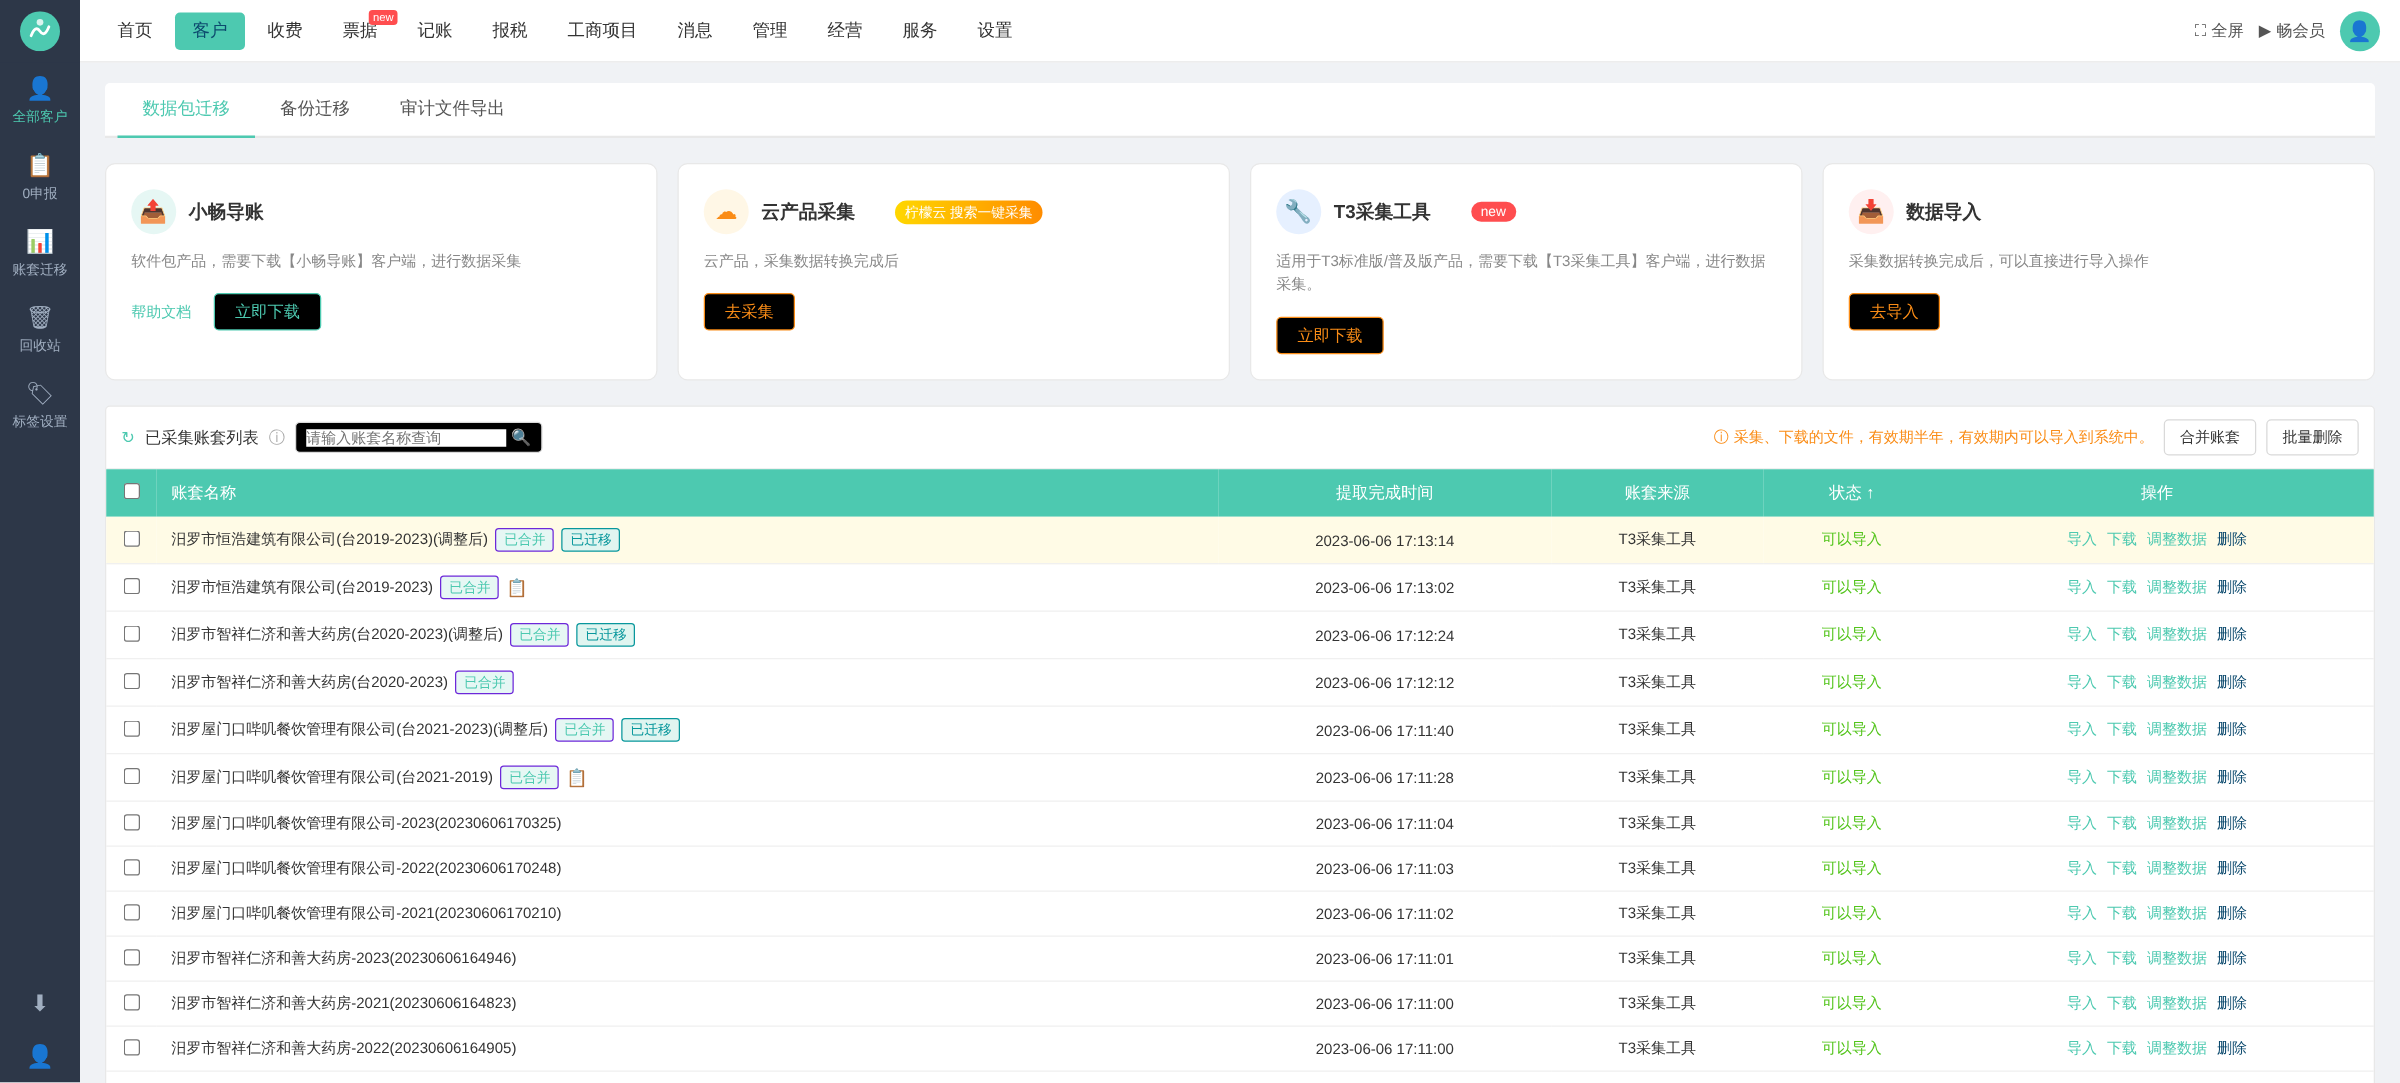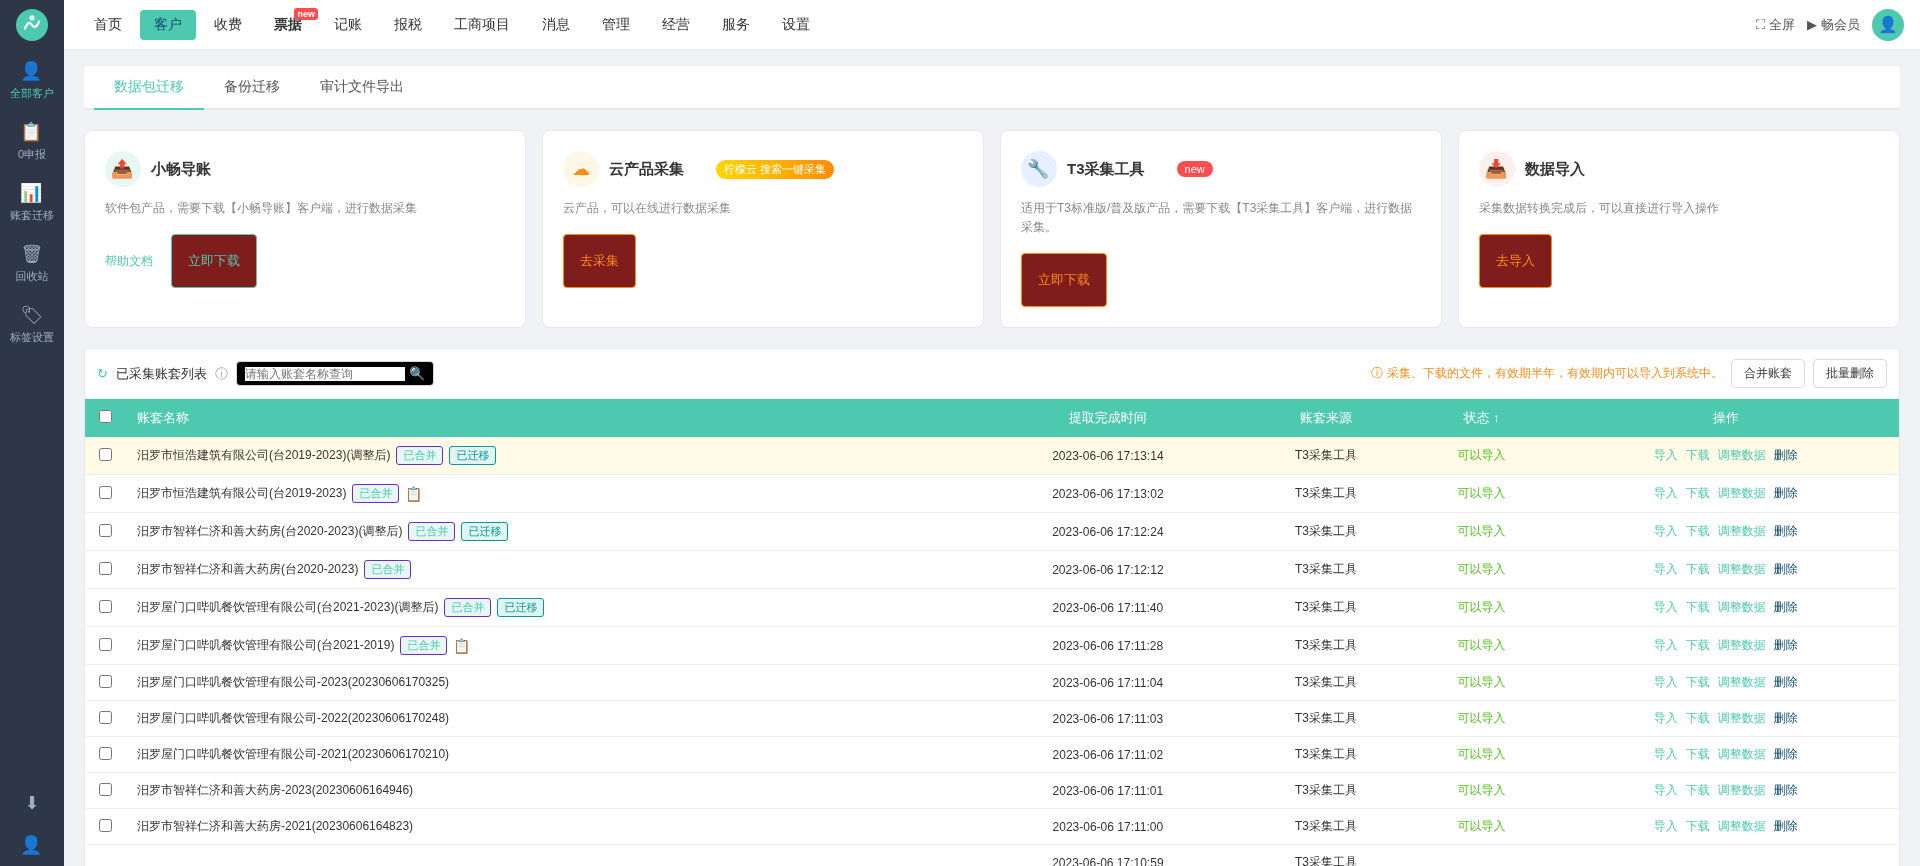--- a/index.html
+++ b/index.html
@@ -191,22 +191,22 @@
     }
     .card-link {
       font-size: 12px;
       color: #4dc9b0;
       cursor: pointer;
       margin-right: 10px;
     }
     .card-btn {
       border: 1px solid #fa8c16;
       color: #fa8c16;
-      background: #7f1d1d;
-      padding: 17px 16px;
+      background: #000000;
+      padding: 5px 16px;
       border-radius: 4px;
       cursor: pointer;
       font-size: 13px;
     }
     .card-btn.green-btn { border-color: #4dc9b0; color: #4dc9b0; }
 
     
     .table-section {
       background: #fff;
       border-radius: 4px;
@@ -367,21 +367,21 @@
     </div>
   </div>
 </div>
 
 <div class="main-wrapper">
 
   <div class="topnav">
     <div class="nav-item">首页</div>
     <div class="nav-item active">客户</div>
     <div class="nav-item">收费</div>
-    <div class="nav-item" style="position:relative;font-weight:bold;">
+    <div class="nav-item" style="position:relative;">
       <span>票据</span>
       <span class="new-badge">new</span>
     </div>
     <div class="nav-item">记账</div>
     <div class="nav-item">报税</div>
     <div class="nav-item">工商项目</div>
     <div class="nav-item">消息</div>
     <div class="nav-item">管理</div>
     <div class="nav-item">经营</div>
     <div class="nav-item">服务</div>
@@ -423,21 +423,21 @@
           <button class="card-btn green-btn">立即下载</button>
         </div>
       </div>
 
       <div class="card">
         <div class="card-header">
           <div class="card-icon orange">☁</div>
           <span class="card-title">云产品采集</span>
           <span class="card-badge">柠檬云 搜索一键采集</span>
         </div>
-        <div class="card-desc">云产品，可以在线进行数据采集</div>
+        <div class="card-desc">云产品，采集数据转换完成后</div>
         <div style="display:flex; align-items:center;">
           <button class="card-btn">去采集</button>
         </div>
       </div>
 
       <div class="card">
         <div class="card-header">
           <div class="card-icon blue">🔧</div>
           <span class="card-title">T3采集工具</span>
           <span class="card-badge new-green">new</span>
@@ -633,20 +633,32 @@
                 <div class="cell-name">
                   <span>汨罗市智祥仁济和善大药房-2021(20230606164823)</span>
                 </div>
               </td>
               <td>2023-06-06 17:11:00</td>
               <td>T3采集工具</td>
               <td><span class="status-text">可以导入</span></td>
               <td><span class="action-link">导入</span><span class="action-link">下载</span><span class="action-link">调整数据</span><span class="action-link red">删除</span></td>
             </tr>
             <tr>
+              <td><input type="checkbox" style=""></td>
+              <td>
+                <div class="cell-name">
+                  <span>汨罗市智祥仁济和善大药房-2022(20230606164905)</span>
+                </div>
+              </td>
+              <td>2023-06-06 17:11:00</td>
+              <td>T3采集工具</td>
+              <td><span class="status-text">可以导入</span></td>
+              <td><span class="action-link">导入</span><span class="action-link">下载</span><span class="action-link">调整数据</span><span class="action-link red">删除</span></td>
+            </tr>
+            <tr>
               <td></td>
               <td></td>
               <td>2023-06-06 17:10:59</td>
               <td>T3采集工具</td>
               <td></td>
               <td></td>
             </tr>
           </tbody>
       </table>
     </div>

